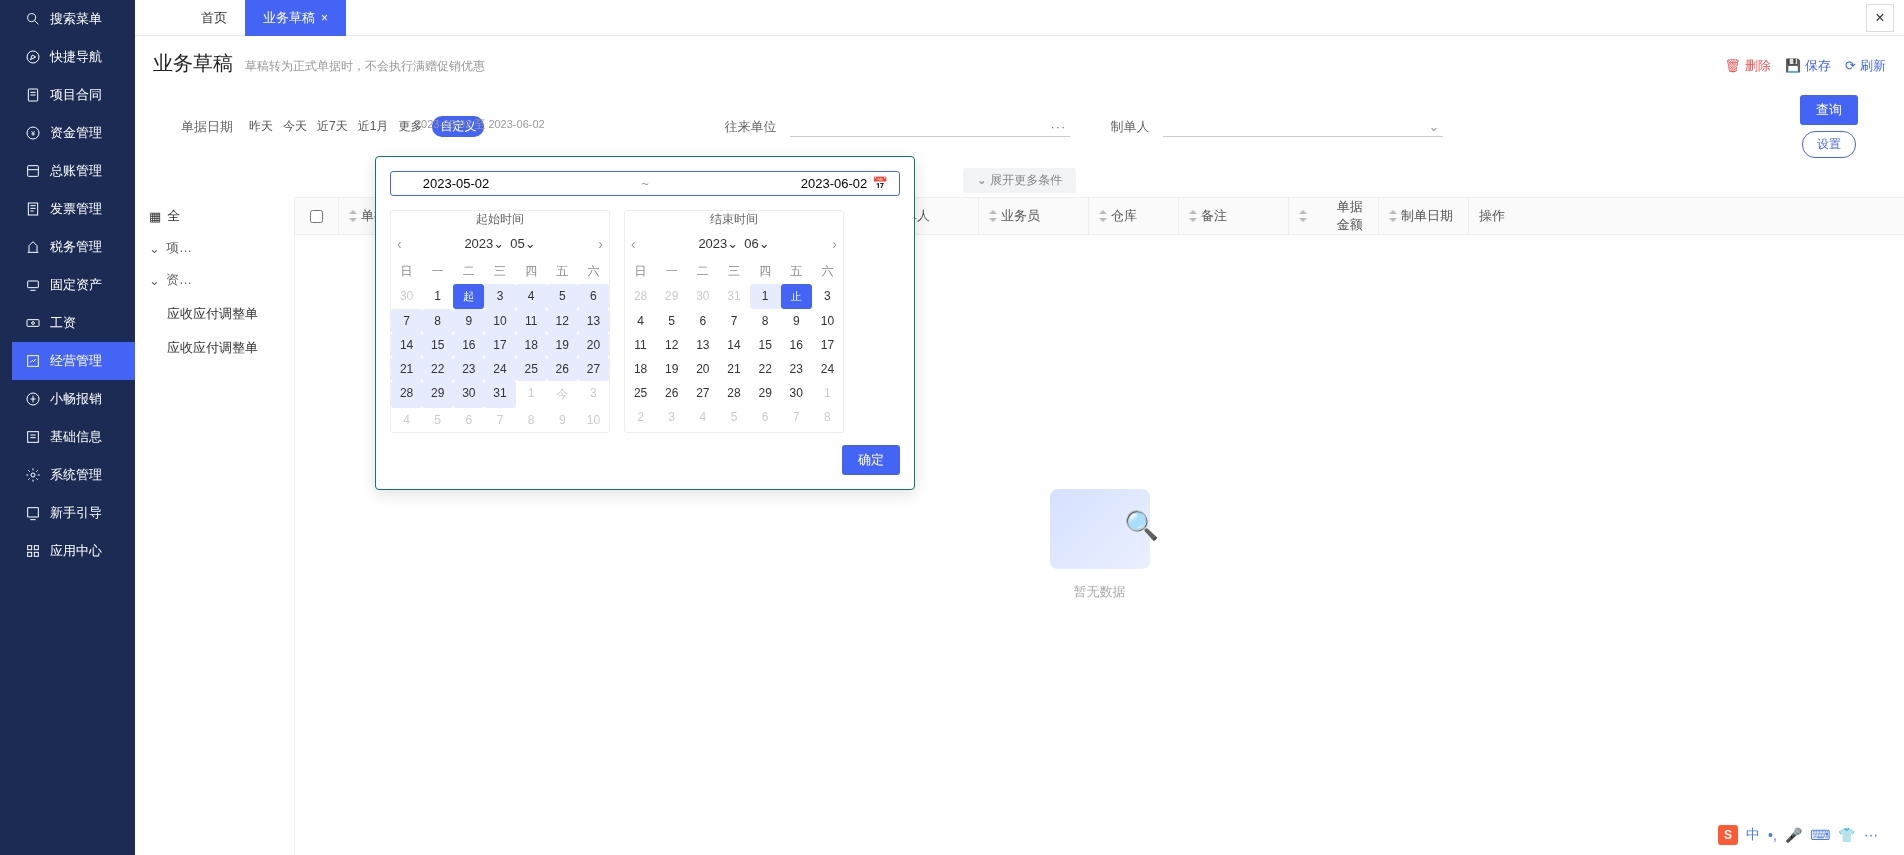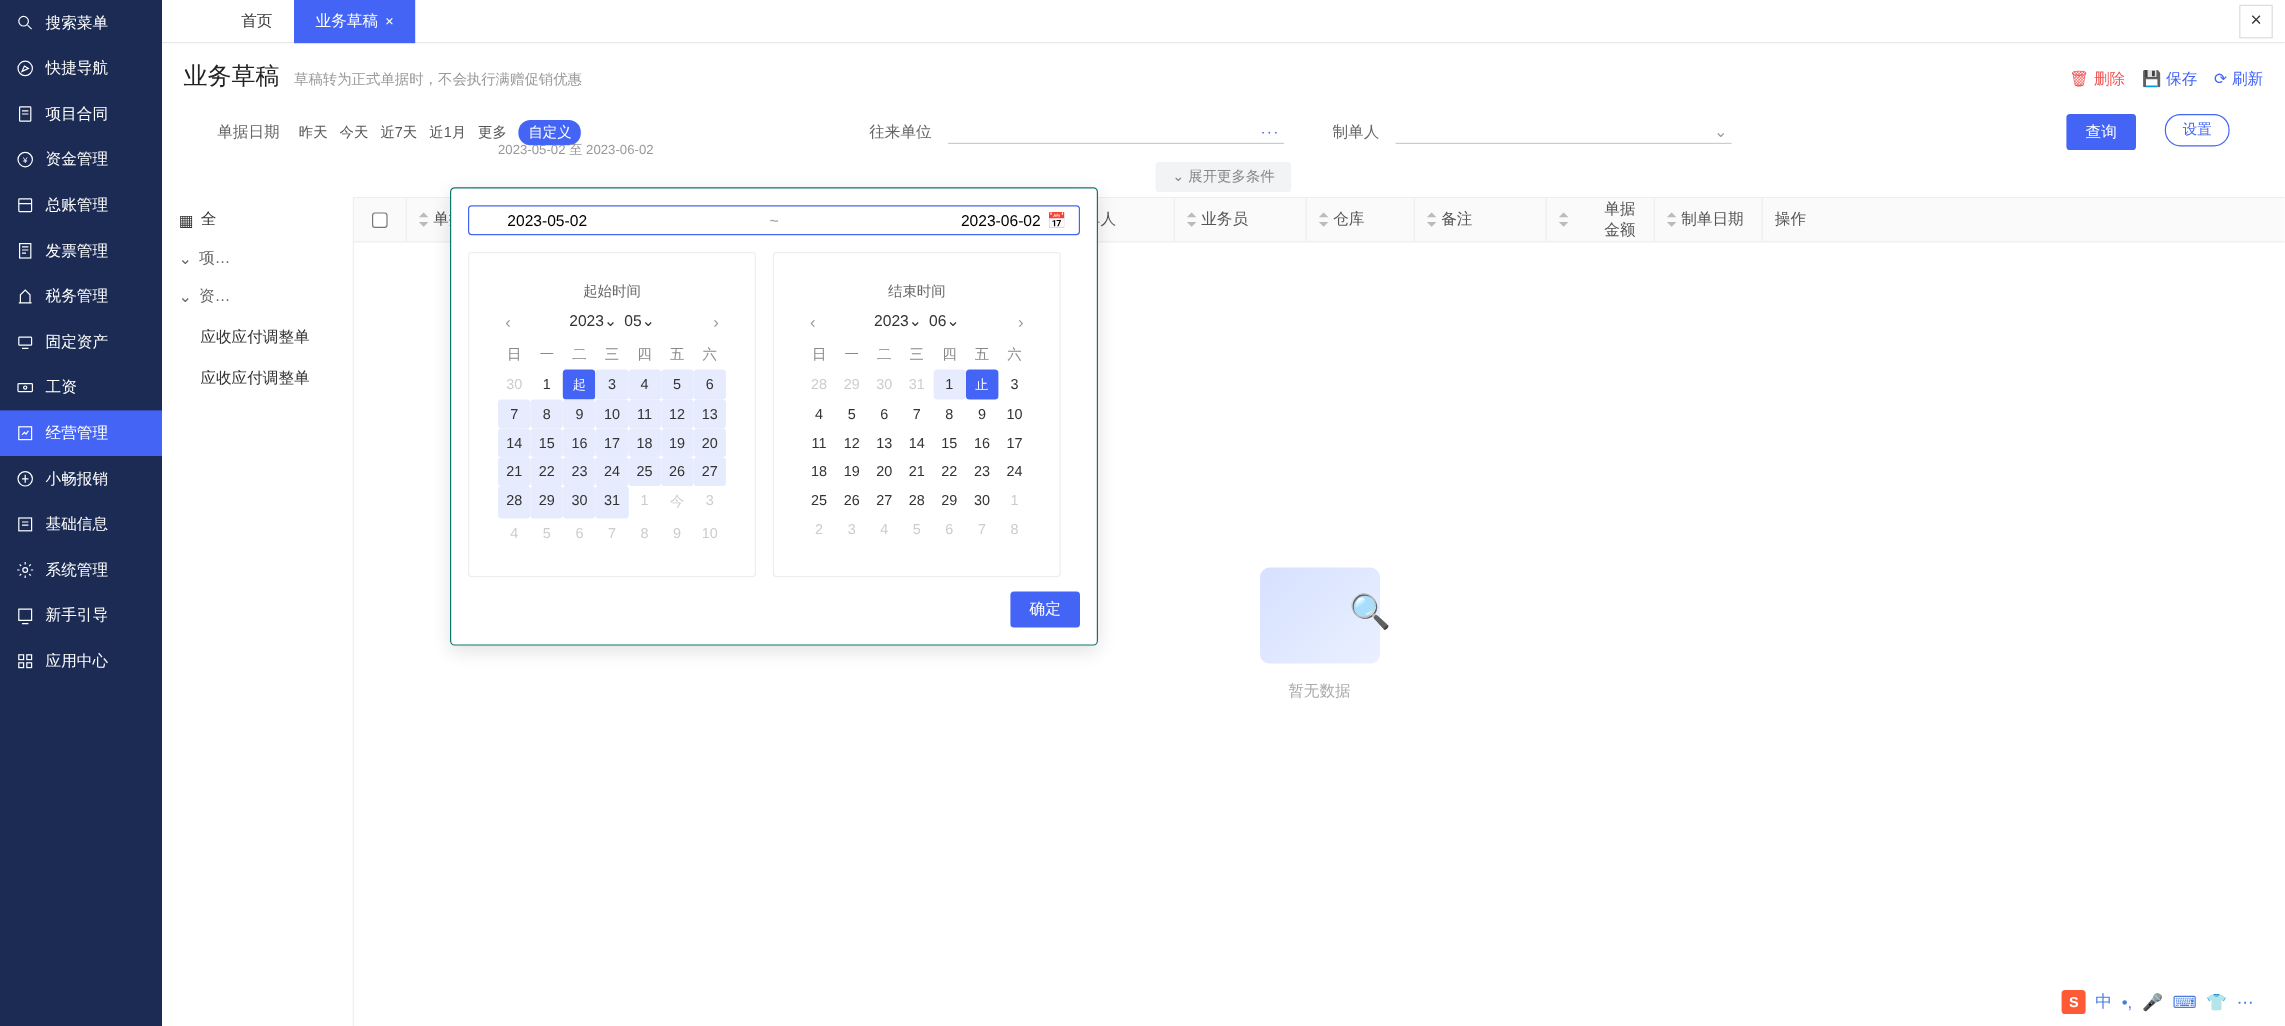--- a/index.html
+++ b/index.html
@@ -1,19 +1,19 @@
 <!DOCTYPE html>
 <html><head>
 <meta charset="utf-8">
 <style>
 * { box-sizing: border-box; margin: 0; padding: 0; }
 body { font-family: "Microsoft YaHei", Arial, sans-serif; font-size: 13px; color: #333; background: #fff; overflow: hidden; }
 .app { display: flex; height: 855px; width: 1904px; position: relative; }
 .sidebar { width: 135px; background: #1b2b53; color: #fff; display: flex; flex-direction: column; padding-top: 0; }
-.side-item { display: flex; align-items: center; padding: 10px 12px; font-size: 13px; cursor: pointer; }
+.side-item { display: flex; align-items: center; padding: 10px 12px; font-size: 13px; cursor: pointer; margin-left: 12px; }
 .side-item.active { background: #4464f5; }
 .side-icon { width: 18px; height: 18px; margin-right: 8px; display: inline-flex; align-items: center; justify-content: center; }
 .side-icon svg { width: 16px; height: 16px; fill: none; stroke: #fff; stroke-width: 1.5; }
 .main { flex: 1; display: flex; flex-direction: column; position: relative; }
 .tabs { display: flex; align-items: center; height: 36px; border-bottom: 1px solid #e5e7eb; background: #fff; }
 .tab { padding: 0 18px; height: 36px; display: flex; align-items: center; font-size: 13px; cursor: pointer; position: relative; }
 .tab.home { color: #333; margin-left: 48px; }
 .tab.active { background: #4464f5; color: #fff; }
 .tab .close { margin-left: 6px; font-size: 12px; }
 .topbar-right { margin-left: auto; margin-right: 10px; }
@@ -29,21 +29,21 @@
 .filter-label { color: #666; margin-right: 6px; }
 .date-shortcut { color: #555; cursor: pointer; font-size: 12px; }
 .date-shortcut.active { background: #4464f5; color: #fff; padding: 2px 8px; border-radius: 10px; }
 .date-sub { font-size: 11px; color: #999; position: absolute; left: 280px; top: 30px; }
 .filter-input { display: flex; align-items: center; gap: 8px; }
 .input-wrap { border-bottom: 1px solid #ccc; width: 280px; display: flex; align-items: center; padding: 2px 4px; }
 .input-wrap .more { color: #4464f5; margin-left: auto; cursor: pointer; letter-spacing: 1px; }
 .chevdown { color: #999; margin-left: auto; }
 .btn-primary { background: #4464f5; color: #fff; border: none; padding: 6px 16px; border-radius: 3px; cursor: pointer; font-size: 13px; }
 .btn-outline { border: 1px solid #4464f5; color: #4464f5; background: #fff; padding: 4px 14px; border-radius: 13px; cursor: pointer; font-size: 12px; }
-.right-actions { margin-left: auto; display: flex; gap: 24px; align-items: flex-start; }
+.right-actions { margin-left: auto; display: flex; flex-direction: column; gap: 6px; align-items: center; }
 .expand-row { display: flex; justify-content: center; padding: 4px 0; }
 .expand-btn { background: #f2f3f5; color: #888; font-size: 12px; padding: 4px 14px; border-radius: 3px; cursor: pointer; }
 .content-row { display: flex; flex: 1; overflow: hidden; }
 .left-panel { width: 160px; border-right: 1px solid #eee; padding: 10px 14px; font-size: 13px; background: #fff; }
 .lp-head { display: flex; align-items: center; gap: 6px; margin-bottom: 10px; font-size: 13px; }
 .lp-group { display: flex; align-items: center; gap: 6px; margin: 14px 0 8px; color: #666; }
 .lp-item { padding: 8px 4px 8px 18px; font-size: 13px; color: #333; cursor: pointer; }
 .table-area { flex: 1; display: flex; flex-direction: column; }
 .thead { display: flex; border-top: 1px solid #eee; border-bottom: 1px solid #eee; background: #fafafa; height: 38px; align-items: center; font-size: 13px; color: #555; }
 .th { padding: 0 10px; display: flex; align-items: center; gap: 4px; border-right: 1px solid #eee; height: 100%; }
@@ -66,21 +66,21 @@
 .empty-img { width: 100px; height: 80px; background: linear-gradient(135deg, #d6e1ff, #eaf0ff); border-radius: 8px; margin-bottom: 14px; position: relative; }
 .empty-img::after { content: '🔍'; position: absolute; right: -10px; top: 20px; font-size: 28px; }
 
 
 .datepicker { position: absolute; background: #fff; border: 1px solid #0f766e; box-shadow: 0 4px 16px rgba(0,0,0,0.12); border-radius: 4px; z-index: 50; top: 156px; left: 240px; width: 540px; padding: 0 0 14px; font-size: 13px; }
 .dp-range-input { display: flex; align-items: center; border: 1px solid #4464f5; border-radius: 3px; margin: 14px; padding: 4px 10px; font-size: 13px; position: relative; }
 .dp-range-input input { border: none; outline: none; width: 110px; text-align: center; font-size: 13px; }
 .dp-sep { flex: 1; text-align: center; color: #999; }
 .dp-cal-icon { position: absolute; right: 10px; color: #888; }
 .dp-panels { display: flex; gap: 14px; padding: 0 14px; }
-.dp-panel { width: 240px; border: 1px solid #eee; border-radius: 3px; padding: 24px; }
+.dp-panel { width: 220px; border: 1px solid #eee; border-radius: 3px; padding: 0; }
 .dp-title { text-align: center; font-size: 12px; color: #666; margin-bottom: 8px; }
 .dp-nav { display: flex; align-items: center; justify-content: center; gap: 6px; margin-bottom: 8px; position: relative; }
 .dp-arrow { position: absolute; color: #999; cursor: pointer; font-size: 14px; padding: 2px 6px; }
 .dp-arrow.left { left: 0; }
 .dp-arrow.right { right: 0; }
 .dp-ym { font-weight: 400; font-size: 13px; cursor: pointer; }
 .dp-grid { display: grid; grid-template-columns: repeat(7, 1fr); text-align: center; }
 .dp-wh { color: #888; font-size: 12px; padding: 4px 0; }
 .dp-day { padding: 5px 0; font-size: 12px; cursor: pointer; border-radius: 3px; }
 .dp-day.other { color: #ccc; }

